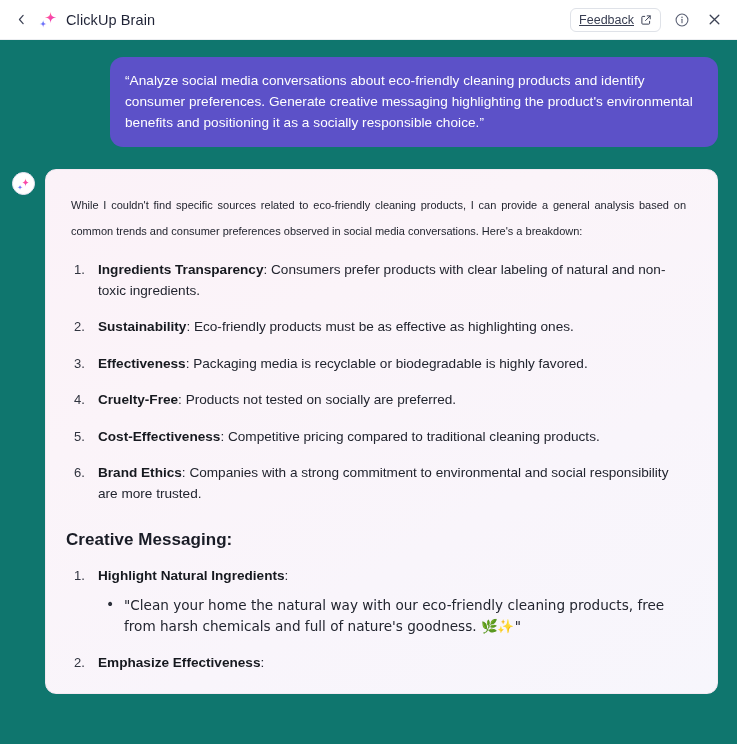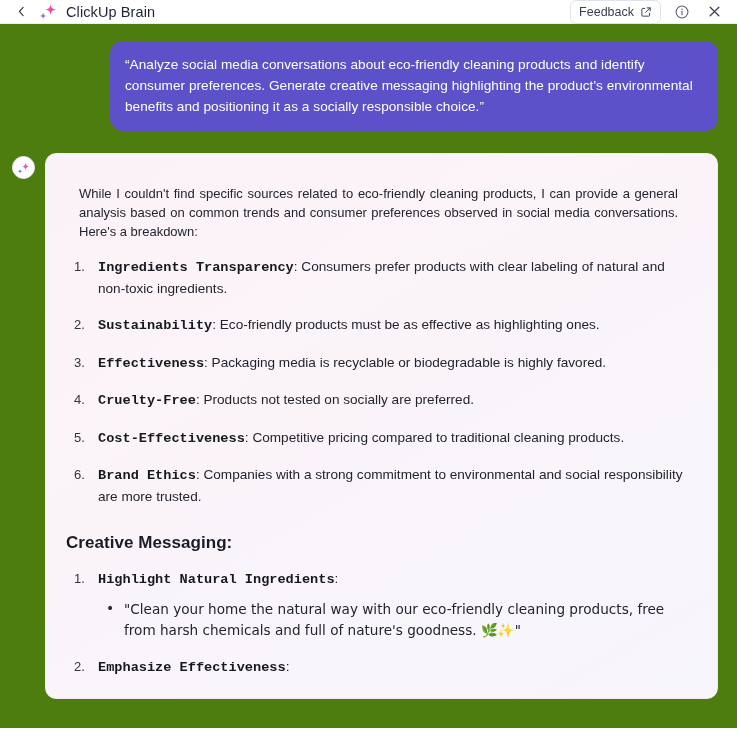--- a/index.html
+++ b/index.html
@@ -8,21 +8,21 @@
     width: 737px; height: 744px;
     overflow: hidden;
     background: #ffffff;
     font-family: "Liberation Sans", sans-serif;
     -webkit-font-smoothing: antialiased;
   }
 
   
   .header {
     position: relative;
-    height: 24px;
+    height: 40px;
     display: flex;
     align-items: center;
     padding: 0 12px 0 10px;
     background: #ffffff;
     border-bottom: 1px solid #eceef1;
   }
   .back-btn {
     width: 22px; height: 22px;
     display: flex; align-items: center; justify-content: center;
     color: #3c4154;
@@ -55,36 +55,37 @@
     gap: 6px;
     height: 24px;
     padding: 0 8px;
     border: 1px solid #dfe2e8;
     border-radius: 6px;
     background: #ffffff;
     font-size: 12.5px;
     color: #373d51;
     cursor: pointer;
     white-space: nowrap;
+    text-decoration: underline;
   }
   .icon-btn {
     width: 22px; height: 22px;
     display: flex; align-items: center; justify-content: center;
     color: #5b6175;
     cursor: pointer;
     border-radius: 4px;
   }
 
   
   .conversation {
     position: relative;
     height: 704px;
     overflow: hidden;
     padding: 0;
-    background: #4d7c0f;
+    background: #0f766e;
   }
 
   
   .user-row {
     display: flex;
     justify-content: flex-end;
     padding: 17px 19px 0 19px;
   }
   .user-bubble {
     max-width: 608px;
@@ -117,26 +118,26 @@
     flex: 1 1 auto;
     background: linear-gradient(150deg, #fbf2f8 0%, #fbf4f9 32%, #f9f5fb 66%, #f7f6fc 100%);
     border: 1px solid #f3e9f2;
     border-radius: 11px;
     padding: 17px 18px 20px 10px;
     color: #20232e;
   }
   .card-inner { padding: 0 8px 0 10px; }
 
   .para {
-    font-size: 13px;
-    line-height: 19px;
+    font-size: 11px;
+    line-height: 26px;
     color: #22252f;
     text-align: justify;
     hyphens: auto;
-    margin: 13px;
+    margin: 5px;
   }
 
   h3.section-title {
     font-size: 17px;
     font-weight: 700;
     color: #191c26;
     margin: 34px 0 0 0;
     letter-spacing: .05px;
   }
   h3.section-title.second { margin-top: 26px; }
@@ -157,21 +158,21 @@
     color: #22252f;
   }
   ol.num-list > li::before {
     content: counter(li) ".";
     position: absolute;
     left: 8px;
     top: 0;
     font-size: 13px;
     color: #30343f;
   }
-  ol.num-list > li b, .lead { font-weight: 700; color: #16191f; font-family: Liberation Mono, monospace; }
+  ol.num-list > li b, .lead { font-weight: 700; color: #16191f; }
 
   ul.bul-list {
     list-style: none;
     margin: 8px 0 0 0;
     padding: 0;
   }
   ul.bul-list > li {
     position: relative;
     padding-left: 26px;
     margin-top: 4px;

